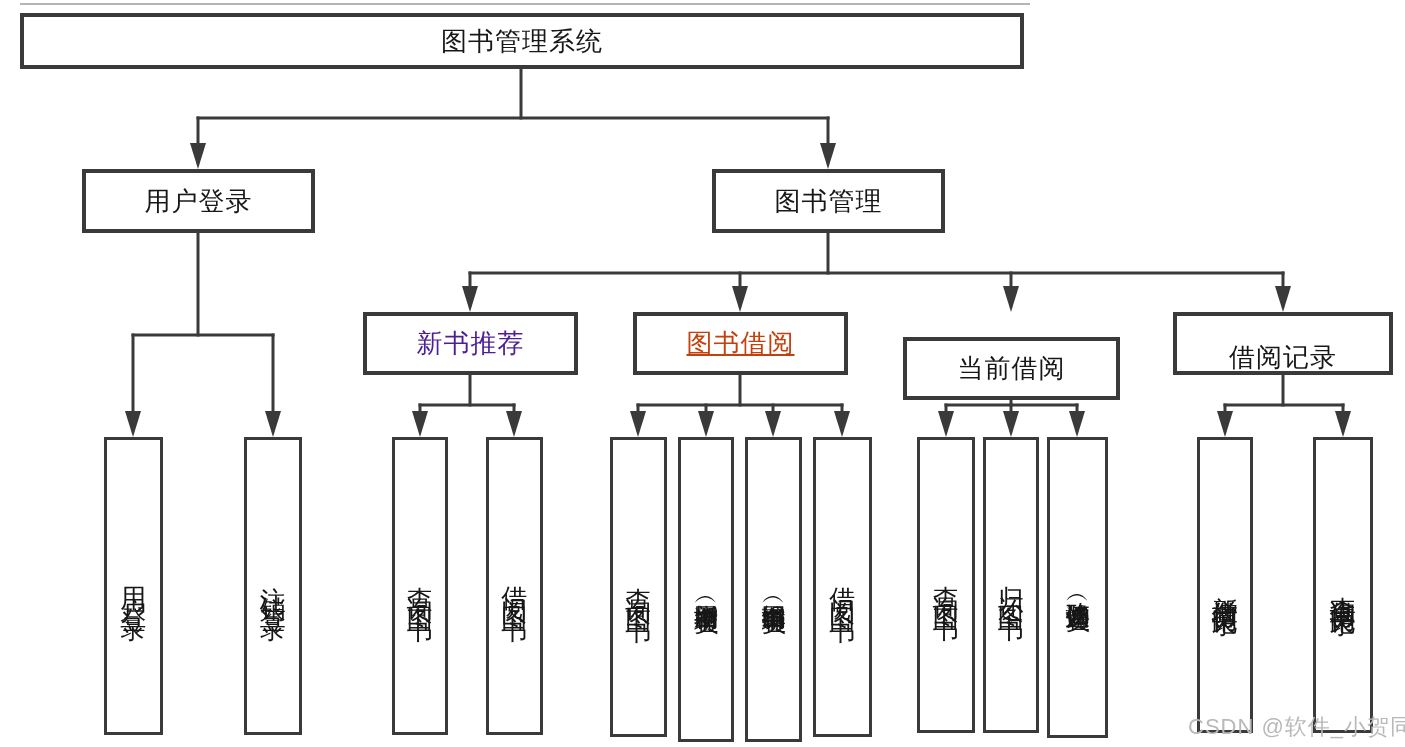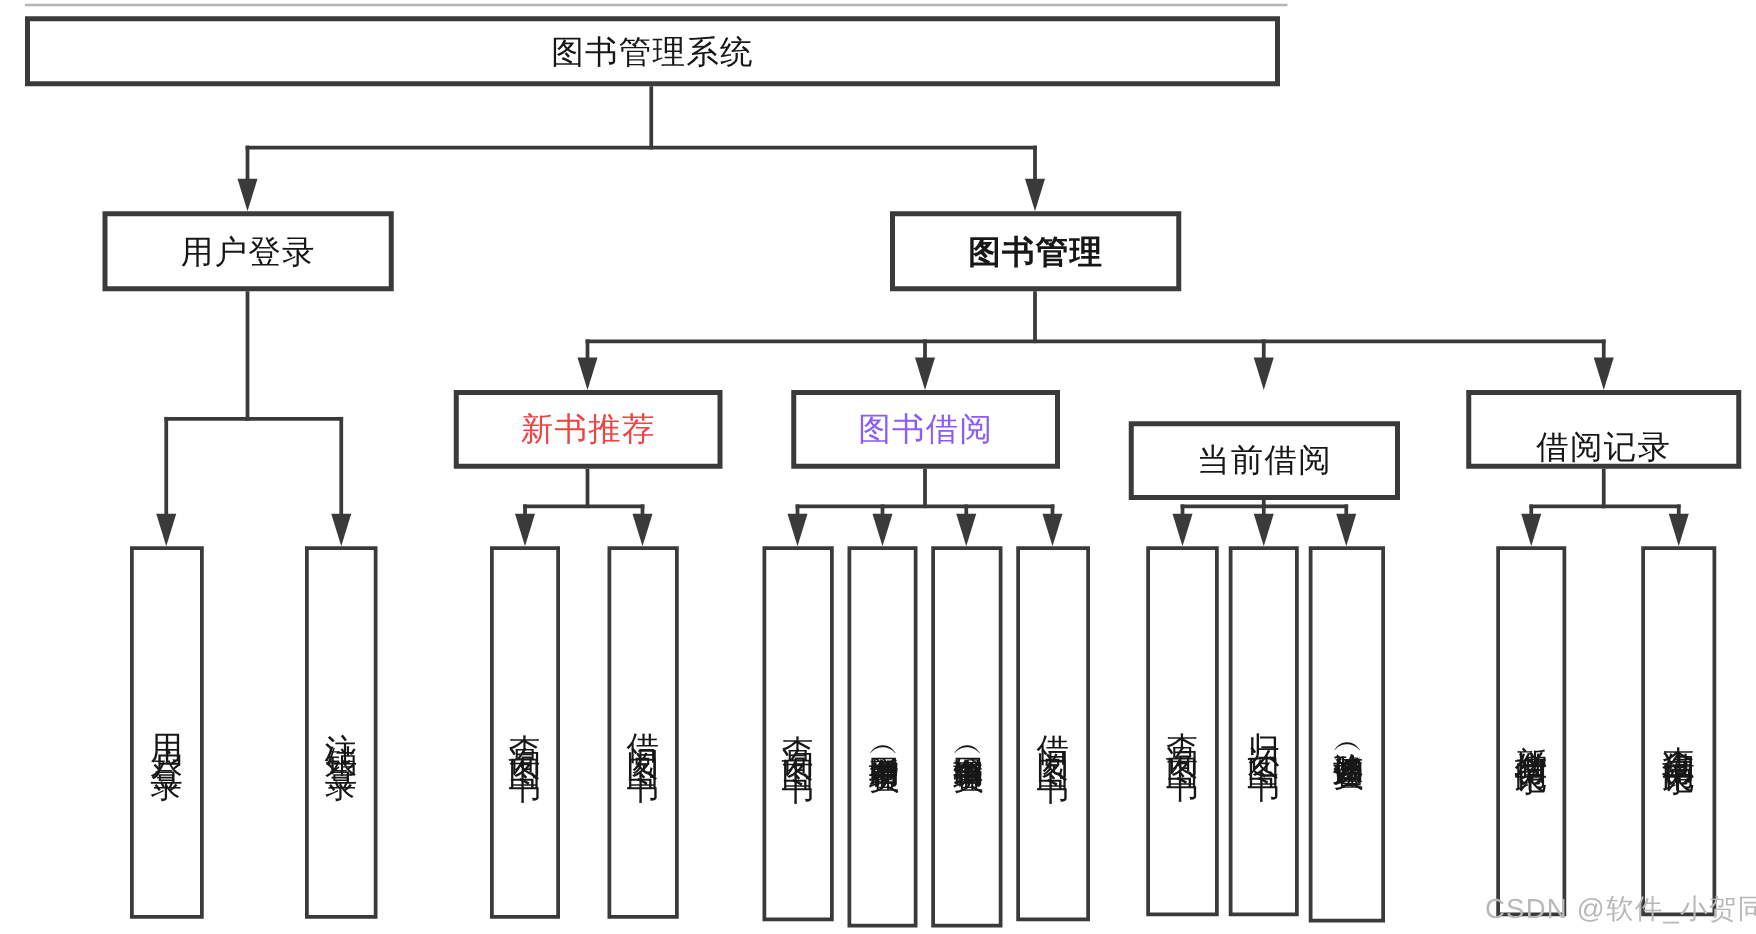--- a/index.html
+++ b/index.html
@@ -107,28 +107,28 @@
       <line x1="1343" y1="405" x2="1343" y2="419" stroke="#3a3a3a" stroke-width="3" stroke-linecap="square"></line>
       <polygon points="1335,411 1351,411 1343,437" fill="#3a3a3a"></polygon>
     </svg>
   <div id="nodes">
       <div class="node level" style="left: 20px; top: 13px; width: 1004px; height: 56px; border-color: rgb(58, 58, 58); text-align: center;">
         <span class="lbl" style="color: rgb(23, 23, 23);">图书管理系统</span>
       </div>
       <div class="node level" style="left: 82px; top: 169px; width: 233px; height: 64px; border-color: rgb(58, 58, 58);">
         <span class="lbl" style="color: rgb(23, 23, 23);">用户登录</span>
       </div>
-      <div class="node level" style="left: 712px; top: 169px; width: 233px; height: 64px; border-color: rgb(58, 58, 58); font-weight: bold;">
+      <div class="node level" style="left: 712px; top: 169px; width: 233px; height: 64px; border-color: rgb(58, 58, 58);">
         <span class="lbl" style="color: rgb(23, 23, 23);">图书管理</span>
       </div>
       <div class="node level" style="left: 363px; top: 312px; width: 215px; height: 63px; border-color: rgb(58, 58, 58);">
-        <span class="lbl" style="color: #ef4444;">新书推荐</span>
+        <span class="lbl" style="color: #4c1d95;">新书推荐</span>
       </div>
       <div class="node level" style="left: 633px; top: 312px; width: 215px; height: 63px; border-color: rgb(58, 58, 58);">
-        <span class="lbl" style="color: #8b5cf6;">图书借阅</span>
+        <span class="lbl" style="color: #c2410c; text-decoration: underline;">图书借阅</span>
       </div>
       <div class="node level" style="left: 903px; top: 312px; width: 217px; height: 63px; border-color: rgb(58, 58, 58); margin-top: 25px;">
         <span class="lbl" style="color: rgb(23, 23, 23);">当前借阅</span>
       </div>
       <div class="node level" style="left: 1173px; top: 312px; width: 220px; height: 63px; border-color: rgb(58, 58, 58);">
         <span class="lbl" style="color: rgb(23, 23, 23); margin-top: 28px;">借阅记录</span>
       </div>
       <div class="node vertical" style="left: 104px; top: 437px; width: 59px; height: 298px; border-color: rgb(58, 58, 58);">
         <span class="lbl" style="color: rgb(23, 23, 23);">用户登录</span>
       </div>

